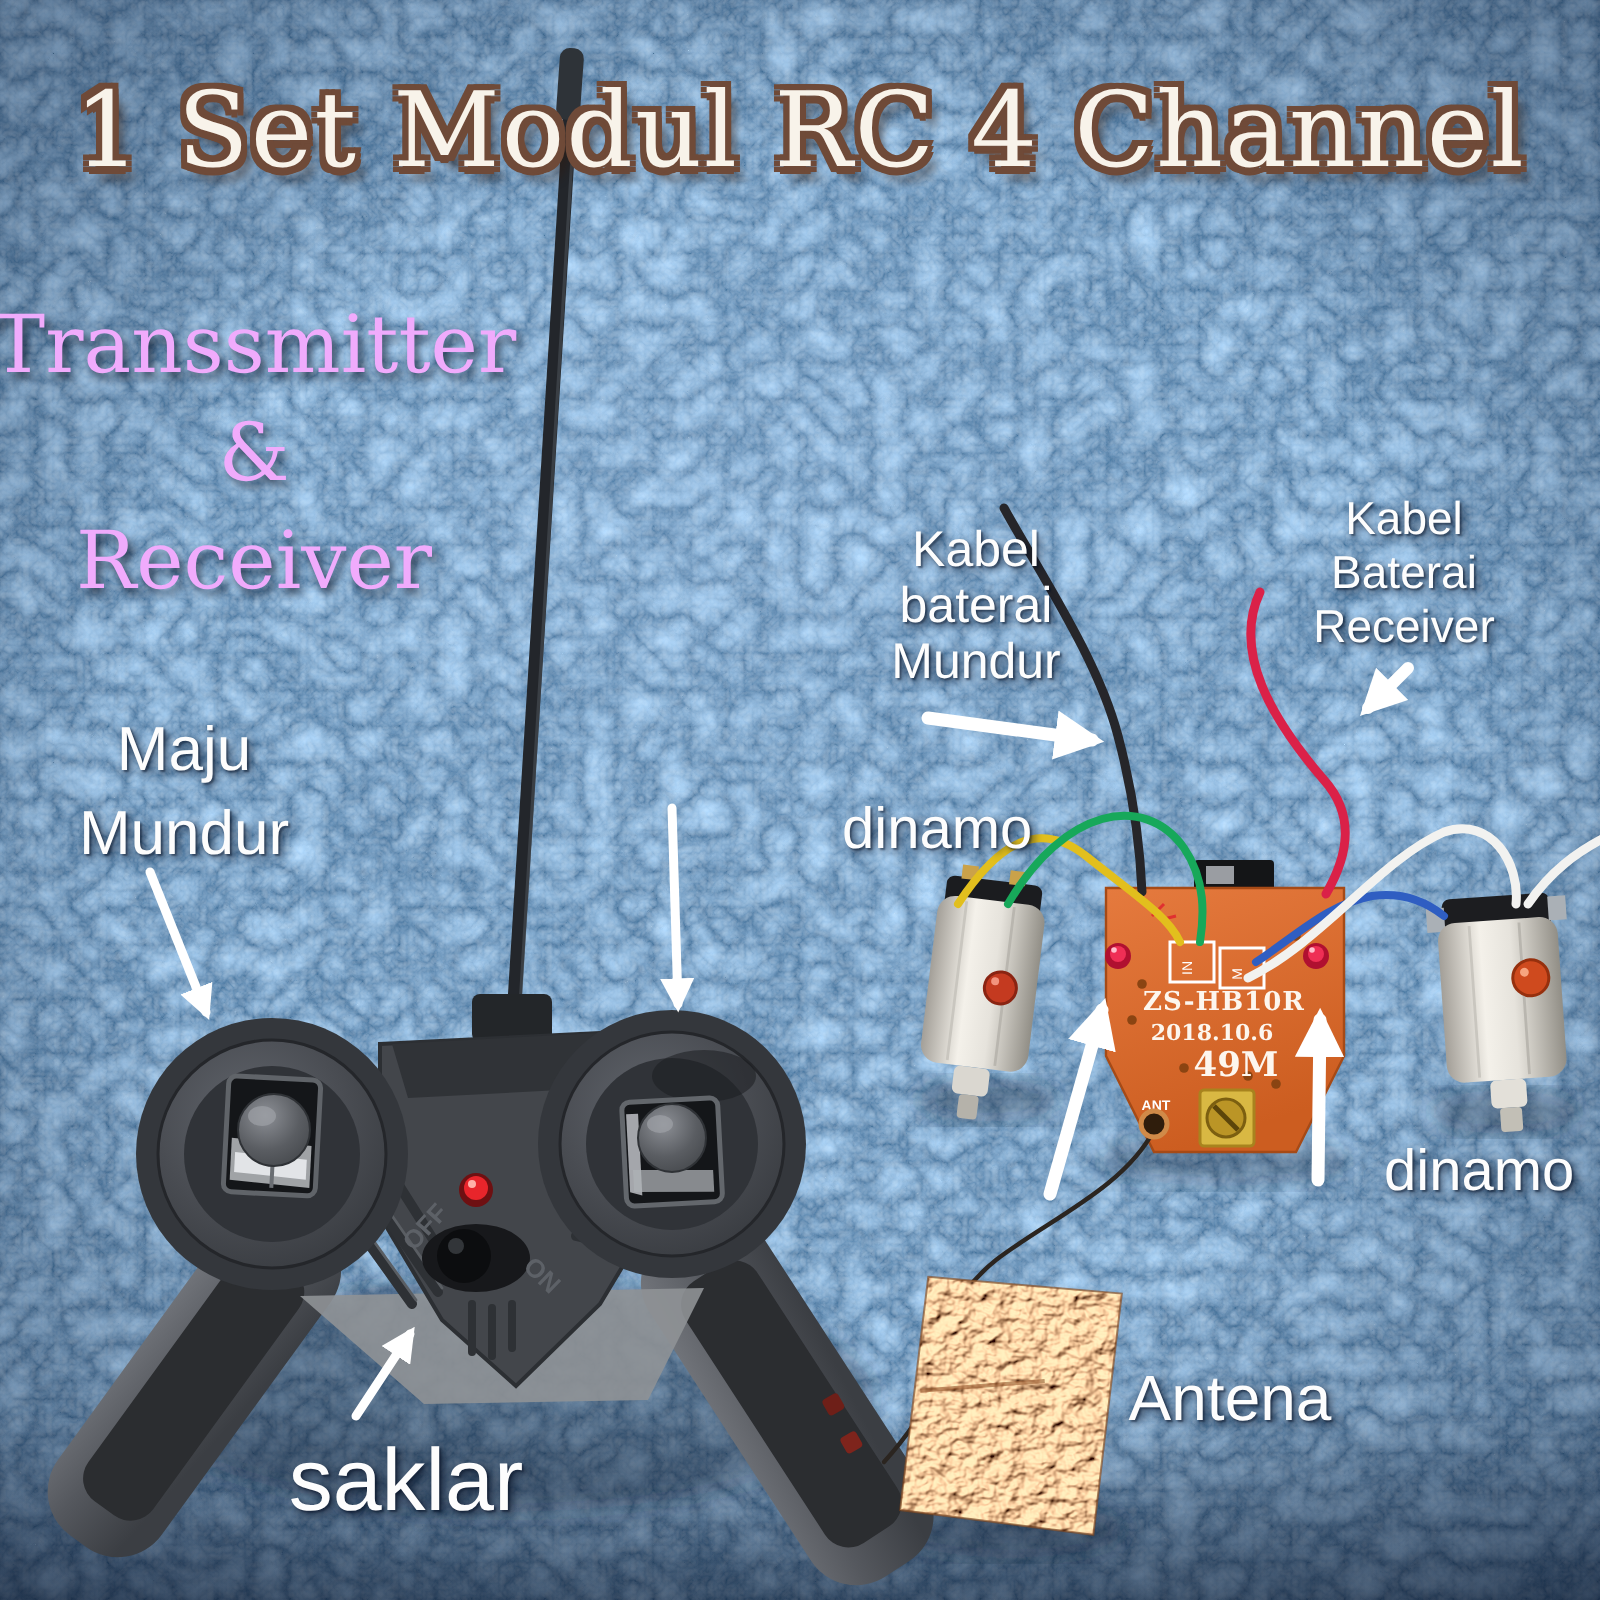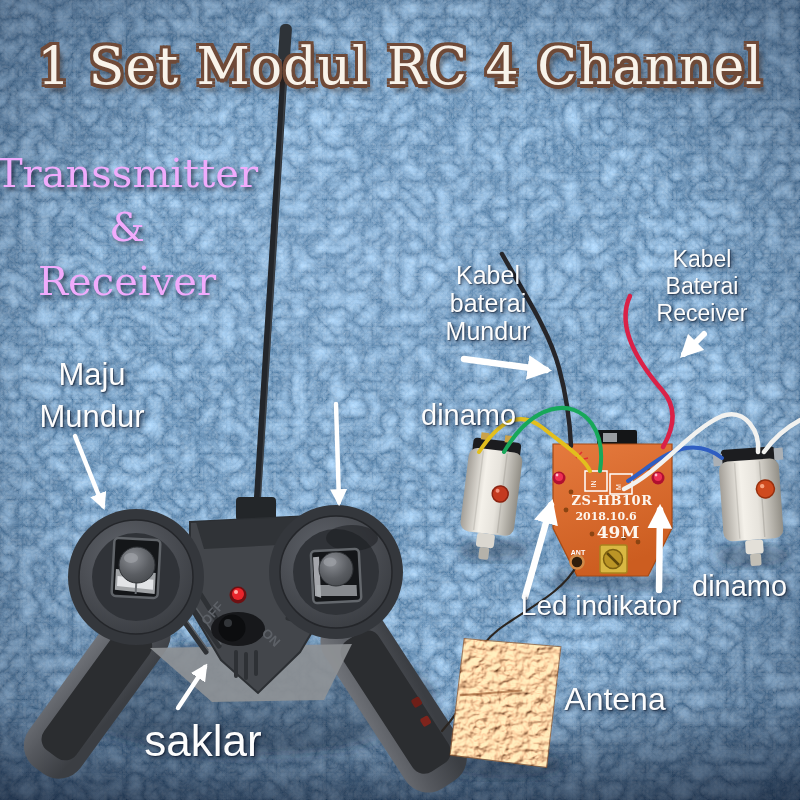--- a/index.html
+++ b/index.html
@@ -299,16 +299,15 @@
   </div>
 
   <div id="lbl-pos" class="lbl ctr">
     <div>Kabel</div>
     <div>Baterai</div>
     <div>Receiver</div>
   </div>
 
   <div id="lbl-dinamo-left" class="lbl">dinamo</div>
   <div id="lbl-dinamo-right" class="lbl">dinamo</div>
-  <div id="lbl-led" class="lbl ctr">Led indikator</div>
   <div id="lbl-antena" class="lbl ctr">Antena</div>
   <div id="lbl-saklar" class="lbl ctr">saklar</div>
 </div>
 
 </body></html>

